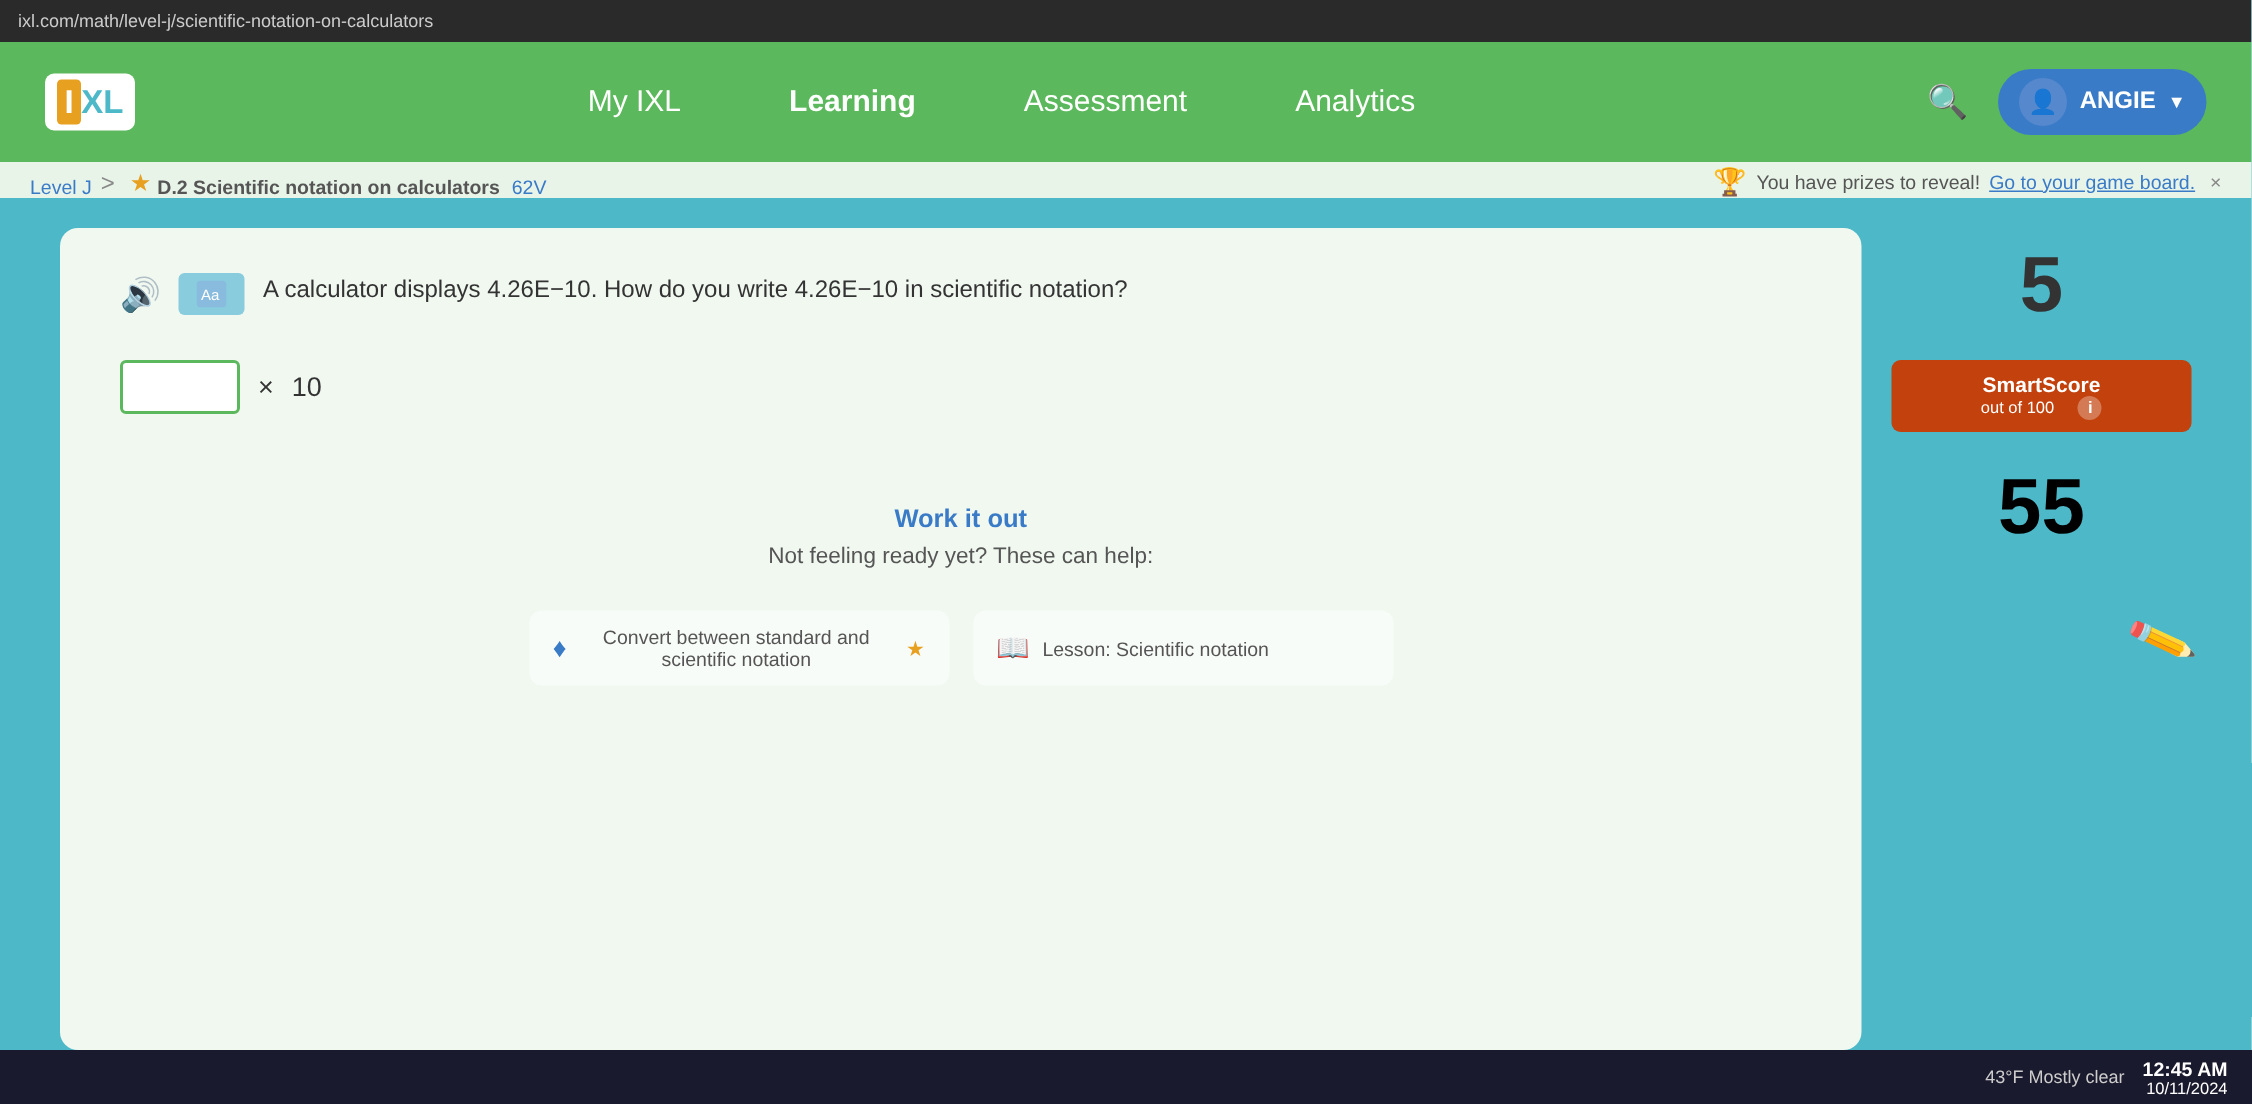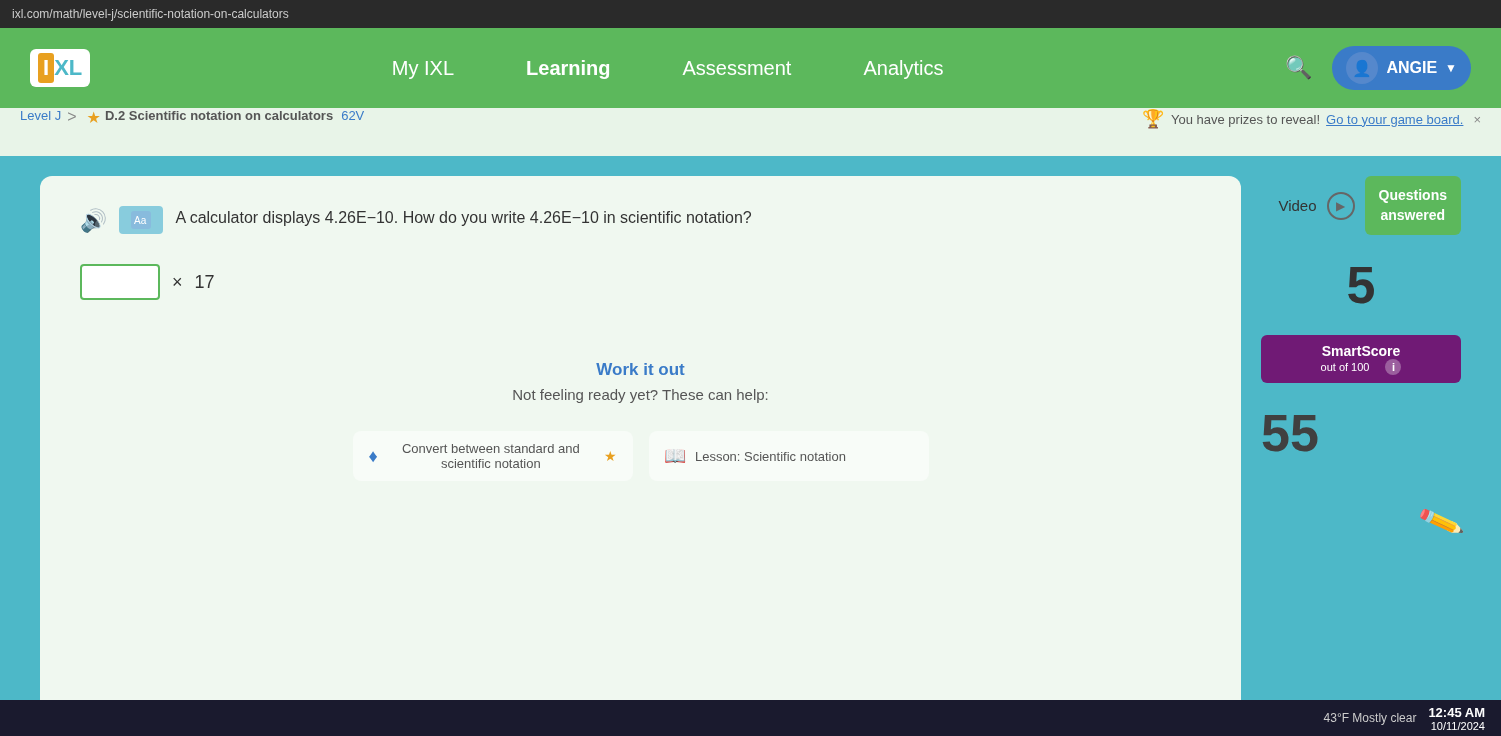--- a/index.html
+++ b/index.html
@@ -107,23 +107,23 @@
       justify-content: center;
       font-size: 16px;
     }
     .dropdown-arrow {
       font-size: 12px;
     }
 
     
     .breadcrumb-bar {
       background: #e8f4e8;
-      height: 48px;
-      display: flex;
-      align-items: flex-start;
+      height: 24px;
+      display: flex;
+      align-items: flex-end;
       padding: 0 20px;
       position: relative;
     }
     .breadcrumb-link {
       color: #3a7bc8;
       text-decoration: none;
       font-size: 13px;
     }
     .breadcrumb-sep {
       margin: 0 6px;
@@ -335,21 +335,21 @@
 
     .questions-count {
       font-size: 52px;
       font-weight: bold;
       color: #333;
       text-align: center;
       margin: 8px 0;
     }
 
     .smartscore-btn {
-      background: #701a75;
+      background: #c2410c;
       color: white;
       border: none;
       border-radius: 6px;
       padding: 8px 0;
       font-size: 13px;
       font-weight: bold;
       cursor: pointer;
       text-align: center;
       display: flex;
       align-items: center;
@@ -371,21 +371,22 @@
       border-radius: 50%;
       display: inline-flex;
       align-items: center;
       justify-content: center;
       font-size: 11px;
     }
 
     .smartscore-value {
       font-size: 52px;
       font-weight: bold;
-      color: #404040;
+      color: #000000;
+      text-align: center;
       margin: 8px 0;
     }
 
     .pencil-icon-area {
       text-align: right;
       margin-top: 20px;
     }
     .pencil-icon {
       font-size: 32px;
       color: #3a7bc8;
@@ -479,21 +480,21 @@
           <rect width="20" height="18" rx="3" fill="#88bbdd"></rect>
           <text x="3" y="13" font-size="10" fill="white" font-family="Arial">Aa</text>
         </svg>
       </div>
       <span class="question-text">A calculator displays 4.26E−10. How do you write 4.26E−10 in scientific notation?</span>
     </div>
 
     <div class="answer-area">
       <input class="answer-input" type="text" style="">
       <span class="multiply-sign">×</span>
-      <span class="ten-text">17</span>
+      <span class="ten-text">10</span>
     </div>
 
 
     <div class="work-it-out">
       <div class="work-it-out-title">Work it out</div>
       <div class="work-it-out-subtitle">Not feeling ready yet? These can help:</div>
       <div class="help-links">
         <div class="help-link-card">
           <span class="help-link-icon">♦</span>
           <span>Convert between standard and scientific notation</span>
@@ -502,27 +503,20 @@
         <div class="help-link-card">
           <span class="help-link-icon">📖</span>
           <span>Lesson: Scientific notation</span>
         </div>
       </div>
     </div>
 
   </div>
 
   <div class="right-panel">
-    <div style="display:flex; align-items:center; justify-content:flex-end; gap:10px;">
-      <span class="video-label">Video</span>
-      <div class="video-play-icon">▶</div>
-      <button class="questions-answered-btn">
-        <span>Questions<br>answered</span>
-      </button>
-    </div>
 
     <div class="questions-count">5</div>
 
     <button class="smartscore-btn">
       <div>
         <div class="smartscore-label">SmartScore</div>
         <div style="display:flex;align-items:center;gap:16px;justify-content:center;">
           <span class="smartscore-sub">out of 100</span>
           <span class="info-circle">i</span>
         </div>

